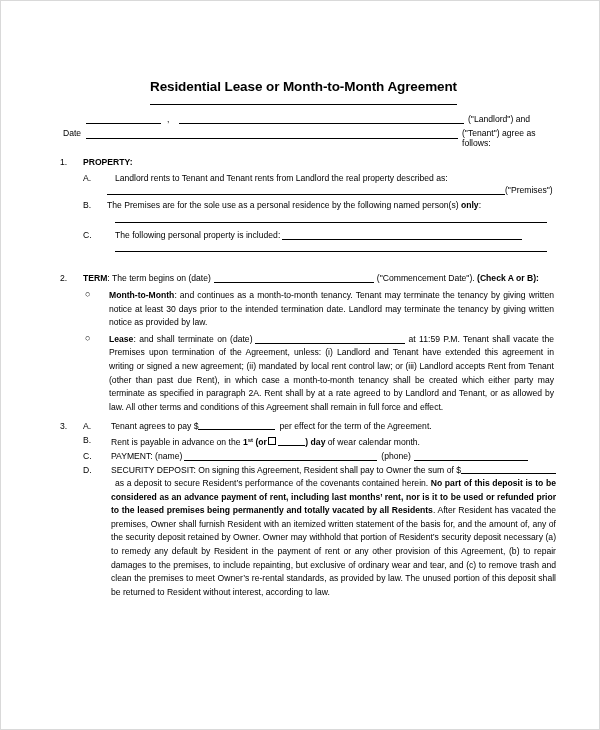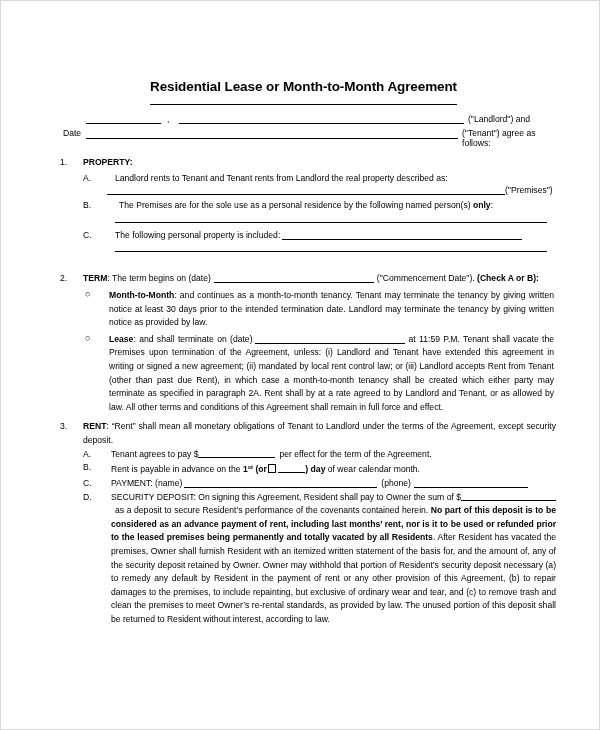--- a/index.html
+++ b/index.html
@@ -156,21 +156,21 @@
         <span class="sub-let">A.</span>
         <span style="margin-left:8px;">Landlord rents to Tenant and Tenant rents from Landlord the real property described as:</span>
       </div>
       <div class="ln" style="padding-left:24px; height:14px;">
         <span class="rule" style="width:398px;"></span><span style="font-size:8.6px;">("Premises")</span>
       </div>
 
       
       <div class="sub">
         <span class="sub-let">B.</span>
-        <span style="margin-left:12px;">The Premises are for the sole use as a personal residence by the following named person(s) </span><span class="b">only</span><span>:</span>
+        <span style="margin-left:0;">The Premises are for the sole use as a personal residence by the following named person(s) </span><span class="b">only</span><span>:</span>
       </div>
       <div class="ln" style="padding-left:32px; height:16px;">
         <span class="rule" style="width:432px;"></span>
       </div>
 
       
       <div class="sub">
         <span class="sub-let">C.</span>
         <span style="margin-left:8px;">The following personal property is included:</span><span class="rule" style="width:240px; margin-left:2px;"></span>
       </div>
@@ -196,23 +196,20 @@
       <div class="bullet-row" style="margin-top:3px; padding-right:2px;">
         <span class="bullet-mark">○</span>
         <span class="b">Lease</span><span>: and shall terminate on (date)</span><span class="rule" style="width:150px; margin-left:2px; margin-right:4px;"></span><span>at 11:59 P.M.  Tenant shall vacate the Premises upon termination of the Agreement, unless: (i) Landlord and Tenant have extended this agreement in writing or signed a new agreement; (ii) mandated by local rent control law; or (iii) Landlord accepts Rent from Tenant (other than past due Rent), in which case a month-to-month tenancy shall be created which either party may terminate as specified in paragraph 2A.  Rent shall by at a rate agreed to by Landlord and Tenant, or as allowed by law.  All other terms and conditions of this Agreement shall remain in full force and effect.</span>
       </div>
     </div>
 
     <div class="spacer6"></div>
 
     <div class="sec" style="padding-left:32px;">
       <span class="sec-num">3.</span>
-      <div class="para">
-        <span class="b">RENT</span><span>: “Rent” shall mean all monetary obligations of Tenant to Landlord under the terms of the Agreement, except security deposit.</span>
-      </div>
 
       <div class="sub" style="padding-left:22px;">
         <span class="sub-let">A.</span>
         <span style="margin-left:6px;">Tenant agrees to pay $</span><span class="rule rule-sm" style="width:77px;"></span><span style="margin-left:4px;">per effect for the term of the Agreement.</span>
       </div>
 
       <div class="sub" style="padding-left:22px;">
         <span class="sub-let">B.</span>
         <span style="margin-left:6px;">Rent is payable in advance on the </span><span class="b">1</span><span class="b sup">st</span><span class="b"> (or</span><span class="chkbox"></span><span class="rule rule-sm" style="width:27px; margin-left:1px;"></span><span class="b">)</span><span class="b"> day</span><span> of wear calendar month.</span>
       </div>

